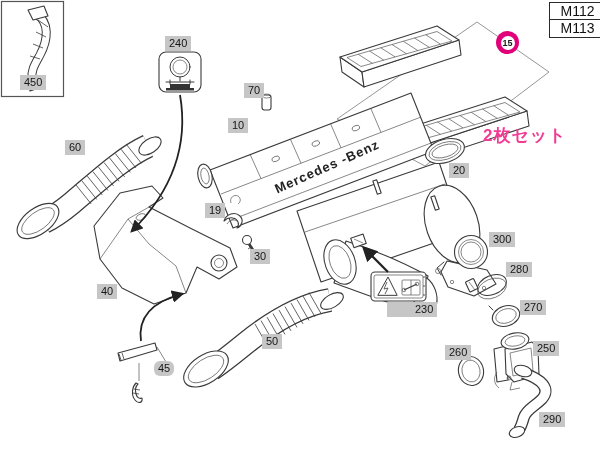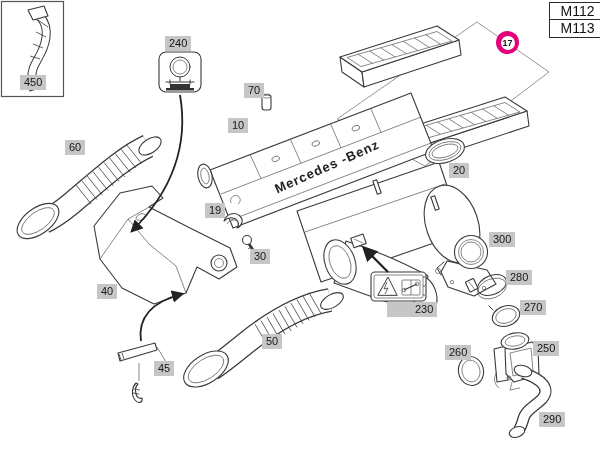--- a/index.html
+++ b/index.html
@@ -235,40 +235,41 @@
       <path d="M388,272 L364,248" fill="none" stroke="#222" stroke-width="2.2" marker-end="url(#arr)"></path>
     </g>
   </svg>
 
   <div class="codebox">
     <div class="codecell">M112</div>
     <div class="codecell">M113</div>
   </div>
 
   <div id="badge15">
-    <span class="inner">17</span>
+    <span class="inner">15</span>
   </div>
 
+  <div id="setnote">2枚セット</div>
 
   <div id="brand">Mercedes -Benz</div>
 
   <div id="labels">
       <div class="part-label" style="left: 20px; top: 75px;">450</div>
       <div class="part-label" style="left: 165px; top: 36px;">240</div>
       <div class="part-label" style="left: 244px; top: 83px;">70</div>
       <div class="part-label" style="left: 228px; top: 118px;">10</div>
       <div class="part-label" style="left: 65px; top: 140px;">60</div>
       <div class="part-label" style="left: 449px; top: 163px;">20</div>
       <div class="part-label" style="left: 205px; top: 203px;">19</div>
       <div class="part-label" style="left: 489px; top: 232px;">300</div>
       <div class="part-label" style="left: 250px; top: 249px;">30</div>
-      <div class="part-label" style="left: 506px; top: 270px;">280</div>
+      <div class="part-label" style="left: 506px; top: 262px;">280</div>
       <div class="part-label" style="left: 97px; top: 284px;">40</div>
       <div class="part-label" style="left: 520px; top: 300px;">270</div>
       <div class="part-label" style="left: 387px; top: 302px; padding-left: 28px;">230</div>
       <div class="part-label" style="left: 262px; top: 334px;">50</div>
       <div class="part-label" style="left: 533px; top: 341px;">250</div>
       <div class="part-label" style="left: 445px; top: 345px;">260</div>
-      <div class="part-label" style="left: 154px; top: 361px;">45</div>
+      <div class="part-label" style="left: 154px; top: 361px; border-radius: 6px;">45</div>
       <div class="part-label" style="left: 539px; top: 412px;">290</div>
     </div>
 
 </div>
 
 </body></html>

